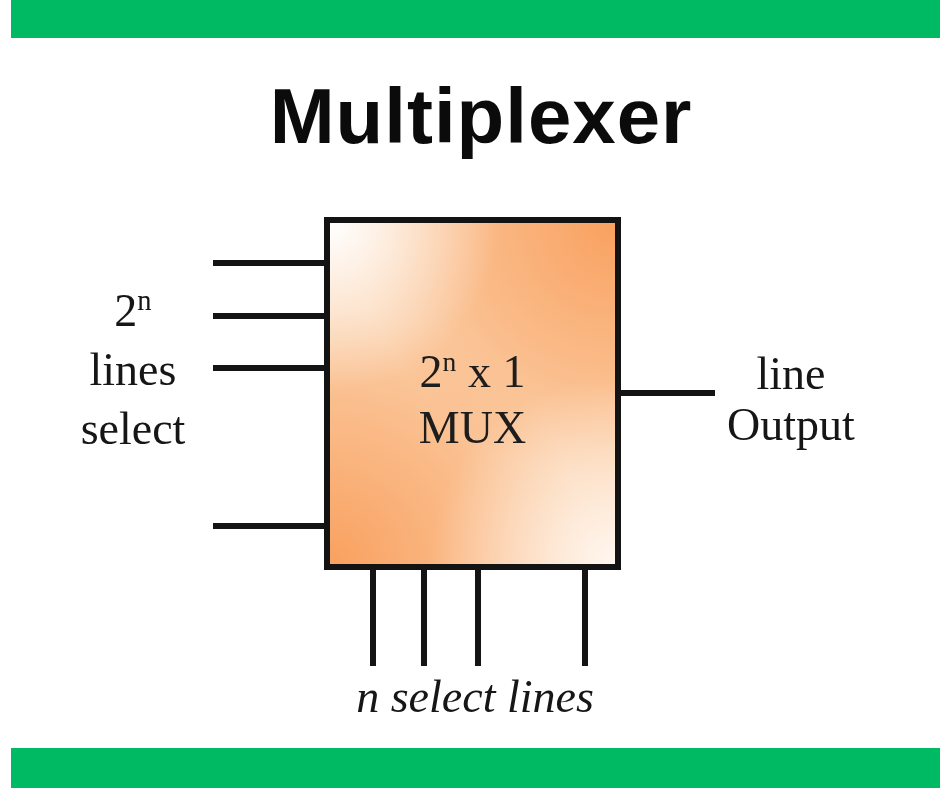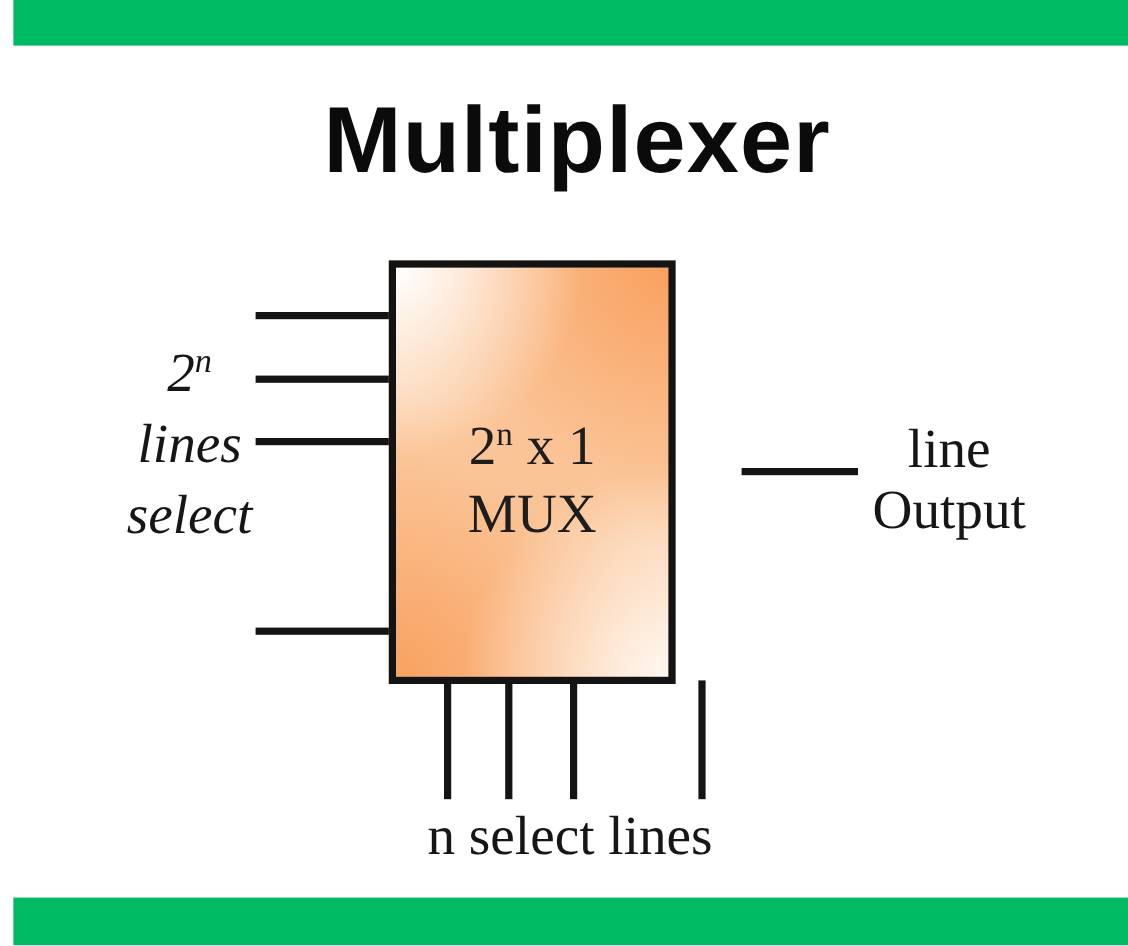--- a/index.html
+++ b/index.html
@@ -33,21 +33,21 @@
     font-size: 78px;
     line-height: 1.18;
     color: #0b0b0b;
     letter-spacing: 1px;
   }
 
   .mux-box {
     position: absolute;
     left: 313px;
     top: 217px;
-    width: 239px;
+    width: 297px;
     height: 353px;
     box-sizing: border-box;
     border: 6px solid #131313;
     background-color: #fbcfa8;
     background-image:
       radial-gradient(circle at 0% 0%, #ffffff 0%, rgba(255,255,255,0) 38%),
       radial-gradient(circle at 100% 100%, #fff7f0 0%, rgba(255,247,240,0) 42%),
       radial-gradient(circle at 100% 0%, #f9a160 0%, rgba(249,161,96,0) 58%),
       radial-gradient(circle at 0% 100%, #f9a160 0%, rgba(249,161,96,0) 58%);
     display: flex;
@@ -94,42 +94,42 @@
   .v-line.sel4 { left: 571px; }
 
   .side-label {
     position: absolute;
     text-align: center;
     font-size: 46px;
     color: #161616;
     white-space: nowrap;
   }
   .input-label {
-    left: 72px;
+    left: 47px;
     top: 281px;
     width: 150px;
     line-height: 59px;
-    font-style: italic;
   }
   .input-label sup {
     font-size: 62%;
     vertical-align: super;
     line-height: 0;
   }
   .output-label {
     left: 700px;
     top: 348px;
     width: 160px;
     line-height: 51px;
   }
   .select-label {
     left: 0;
     top: 672px;
     width: 928px;
     line-height: 1.1;
+    font-style: italic;
   }
 </style>
 </head>
 <body>
 
 <div class="canvas">
 
   <div class="accent-bar top"></div>
 
   <div class="title">Multiplexer</div>

